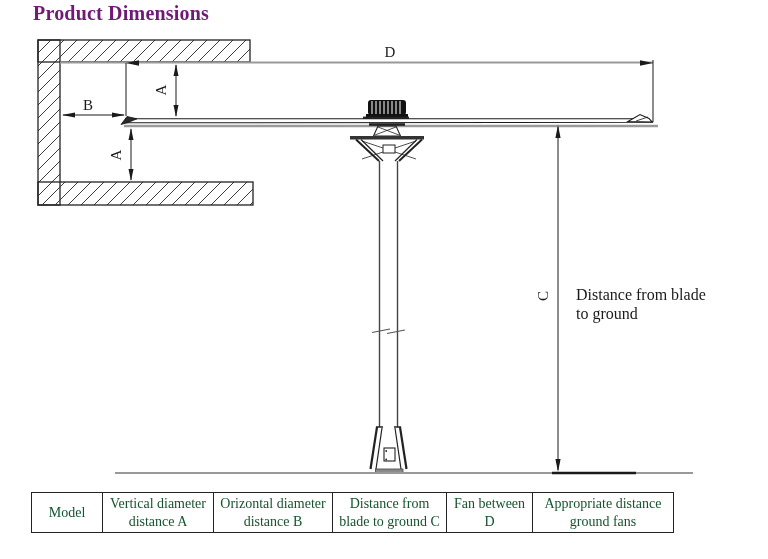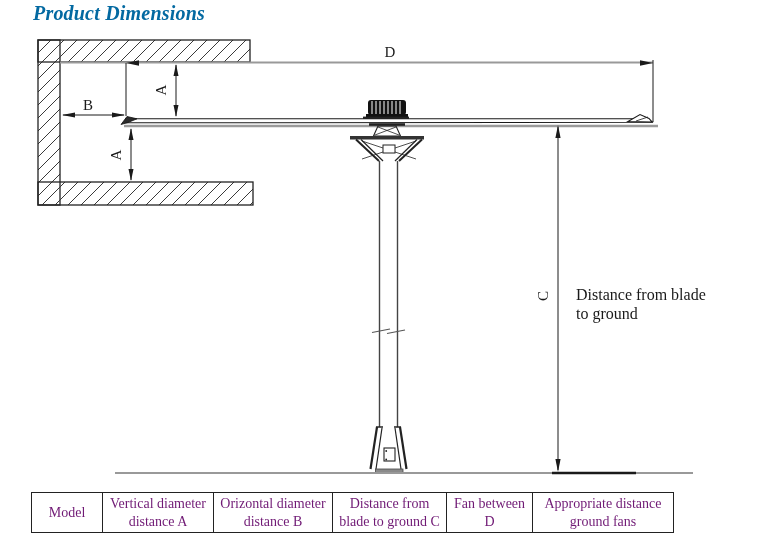--- a/index.html
+++ b/index.html
@@ -2,30 +2,30 @@
 <html><head>
 <meta charset="utf-8">
 <style>
   html,body{margin:0;padding:0;}
   body{
     width:768px;height:559px;position:relative;background:#ffffff;
     font-family:"Liberation Serif", serif;color:#1a1a1a;overflow:hidden;
   }
   .page-title{
     position:absolute;left:33px;top:2px;
-    font-size:20px;font-weight:bold;letter-spacing:.2px;color:#0369a1;font-style:italic;
+    font-size:20px;font-weight:bold;letter-spacing:.2px;color:#701a75;
   }
   .diagram{position:absolute;left:0;top:0;}
   svg text{font-family:"Liberation Serif", serif;fill:#1a1a1a;}
   .dim-label{font-size:15px;}
   .note-text{font-size:16px;}
   table.spec{
     position:absolute;left:31px;top:492px;
     border-collapse:collapse;table-layout:fixed;width:642px;
-    font-size:14px;color:#701a75;
+    font-size:14px;color:#14532d;
   }
   table.spec th, table.spec td{
     border:1.3px solid #222;text-align:center;vertical-align:middle;
     padding:1px 2px;font-weight:normal;line-height:1.25;
   }
   table.spec tr.hdr{height:40px;}
   table.spec tr.data{height:21px;}
   table.spec td{font-size:15px;}
 </style>
 </head>

